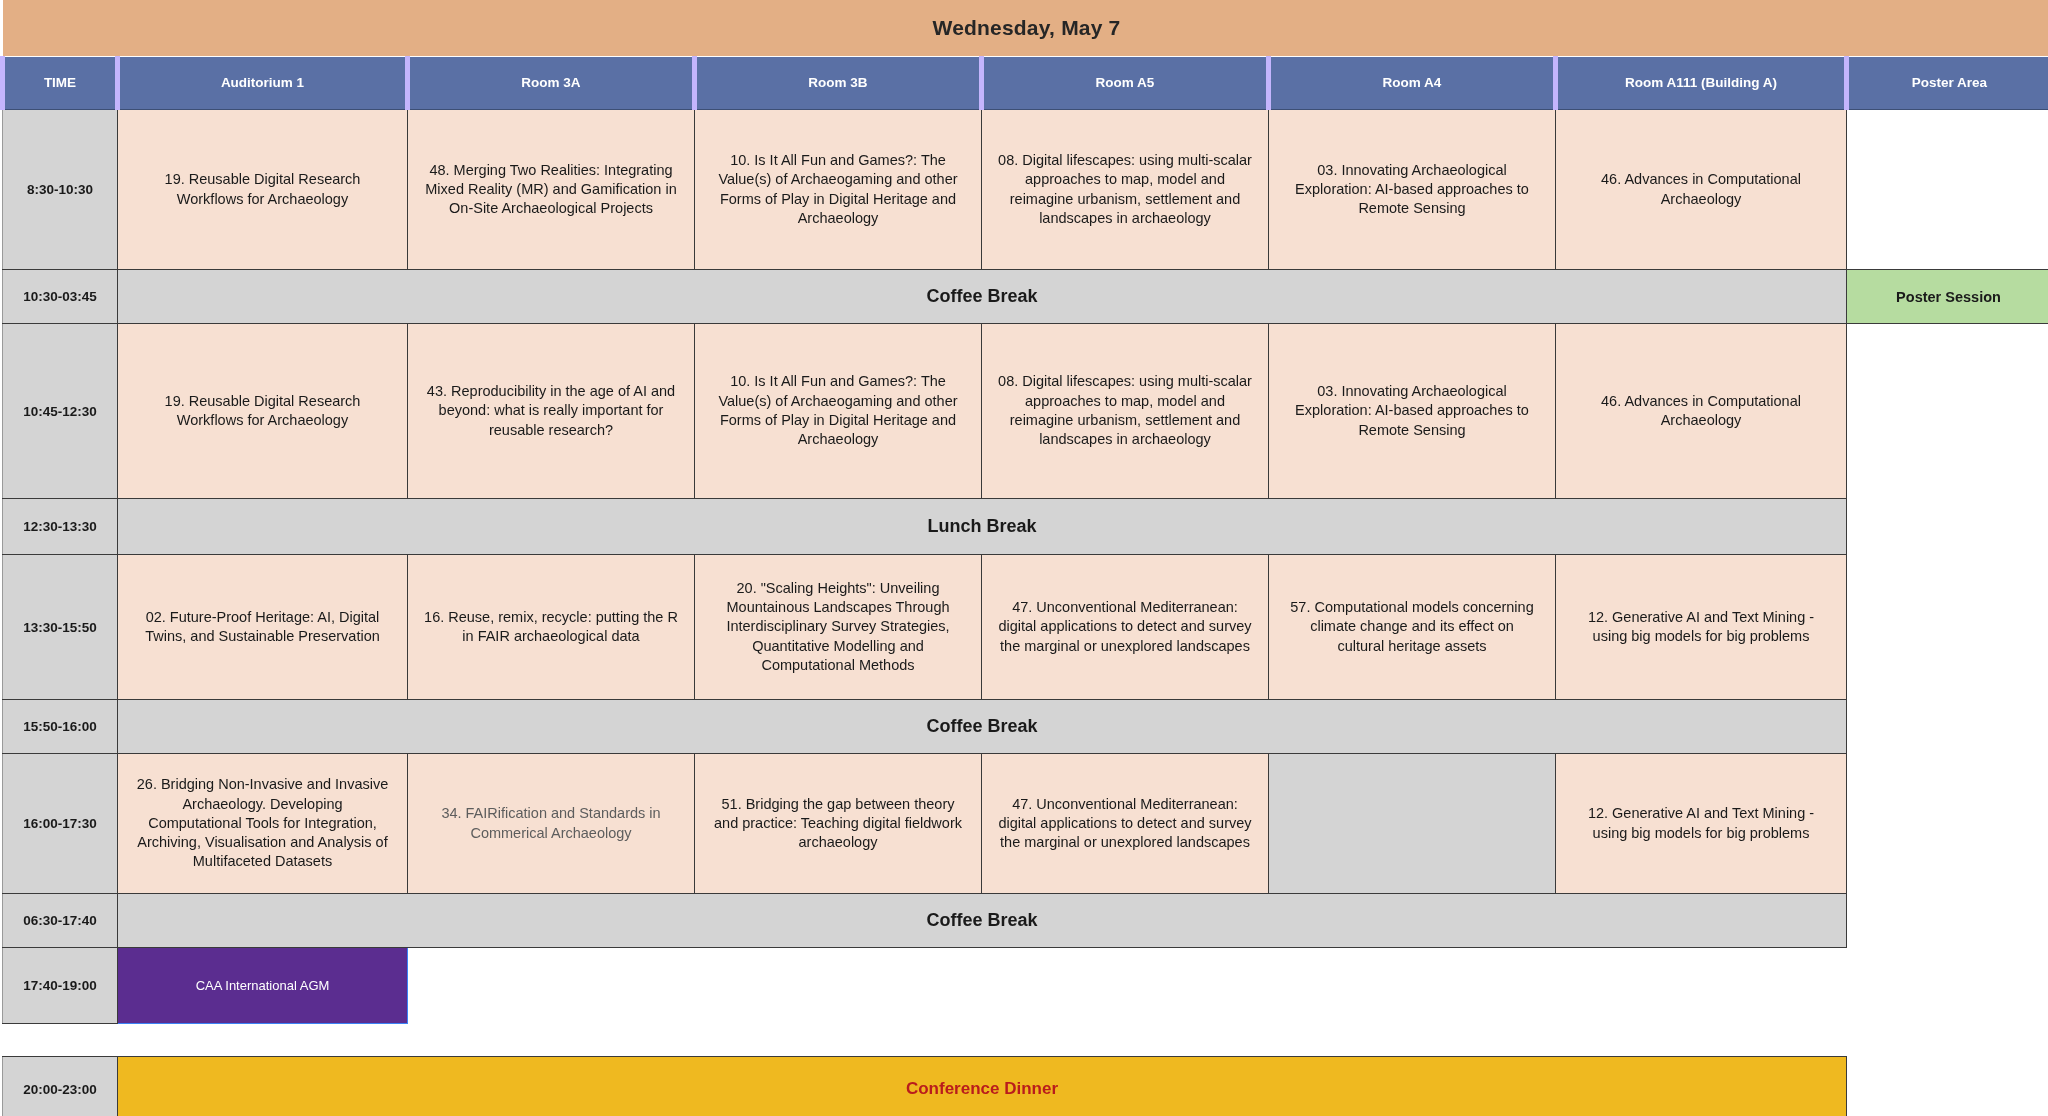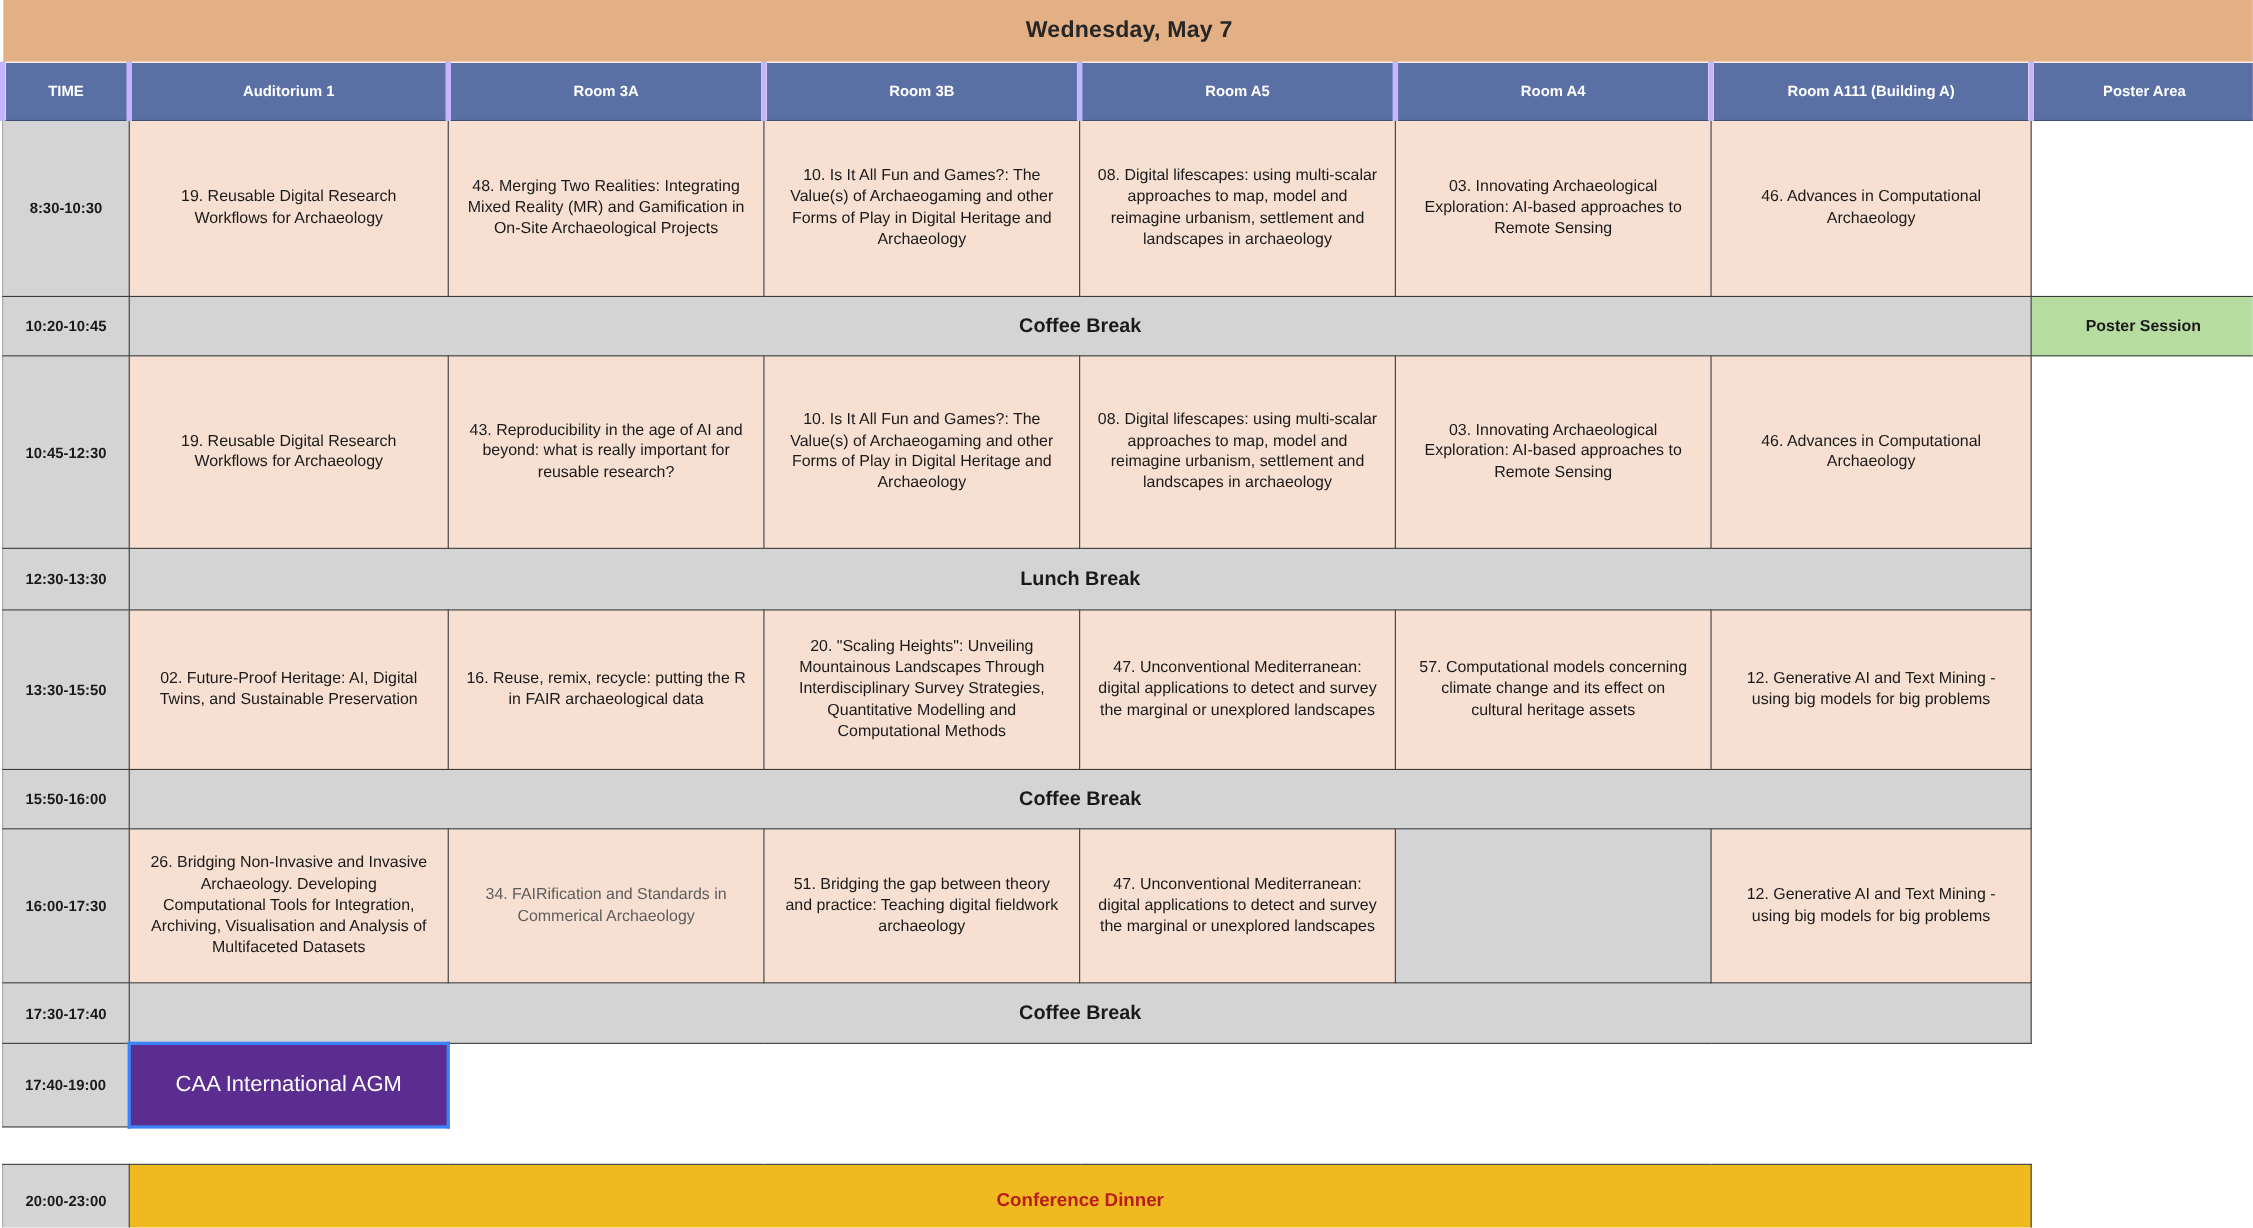--- a/index.html
+++ b/index.html
@@ -118,24 +118,24 @@
     background: #B6DCA0;
     border: 1px solid #3a3a3a;
     text-align: center;
     font-weight: bold;
     font-size: 14.5px;
     color: #1a1a1a;
   }
 
   .agm-cell {
     background: #5B2D90;
-    border: 3px solid #3b82f6;
+    border: 1px solid #3b82f6;
     color: #ffffff;
     text-align: center;
-    font-size: 20px;
+    font-size: 13px;
     margin-top: 12px;
   }
 
   .dinner-cell {
     background: #EFB920;
     border: 1px solid #3a3a3a;
     text-align: center;
     font-weight: bold;
     font-size: 17px;
     color: #b91c1c;
@@ -184,21 +184,21 @@
       <td class="session">19. Reusable Digital Research Workflows for Archaeology</td>
       <td class="session">48. Merging Two Realities: Integrating Mixed Reality (MR) and Gamification in On-Site Archaeological Projects</td>
       <td class="session">10. Is It All Fun and Games?: The Value(s) of Archaeogaming and other Forms of Play in Digital Heritage and Archaeology</td>
       <td class="session">08. Digital lifescapes: using multi-scalar approaches to map, model and reimagine urbanism, settlement and landscapes in archaeology</td>
       <td class="session">03. Innovating Archaeological Exploration: AI-based approaches to Remote Sensing</td>
       <td class="session">46. Advances in Computational Archaeology</td>
       <td class="empty-white"></td>
     </tr>
 
     <tr style="height:46px;">
-      <td class="time-cell">10:20-10:45</td>
+      <td class="time-cell">10:30-03:45</td>
       <td class="break-cell" colspan="6">Coffee Break</td>
       <td class="poster-cell">Poster Session</td>
     </tr>
 
     <tr style="height:175px;">
       <td class="time-cell">10:45-12:30</td>
       <td class="session">19. Reusable Digital Research Workflows for Archaeology</td>
       <td class="session">43. Reproducibility in the age of AI and beyond: what is really important for reusable research?</td>
       <td class="session">10. Is It All Fun and Games?: The Value(s) of Archaeogaming and other Forms of Play in Digital Heritage and Archaeology</td>
       <td class="session">08. Digital lifescapes: using multi-scalar approaches to map, model and reimagine urbanism, settlement and landscapes in archaeology</td>
@@ -235,21 +235,21 @@
       <td class="session">26. Bridging Non-Invasive and Invasive Archaeology. Developing Computational Tools for Integration, Archiving, Visualisation and Analysis of Multifaceted Datasets</td>
       <td class="session muted">34. FAIRification and Standards in Commerical Archaeology</td>
       <td class="session">51. Bridging the gap between theory and practice: Teaching digital fieldwork archaeology</td>
       <td class="session">47. Unconventional Mediterranean: digital applications to detect and survey the marginal or unexplored landscapes</td>
       <td class="empty-gray"></td>
       <td class="session">12. Generative AI and Text Mining - using big models for big problems</td>
       <td class="empty-white"></td>
     </tr>
 
     <tr style="height:34px;">
-      <td class="time-cell">17:30-17:40</td>
+      <td class="time-cell">06:30-17:40</td>
       <td class="break-cell" colspan="6">Coffee Break</td>
       <td class="empty-white"></td>
     </tr>
 
     <tr style="height:76px;">
       <td class="time-cell">17:40-19:00</td>
       <td class="agm-cell">CAA International AGM</td>
       <td class="empty-white" colspan="6"></td>
     </tr>
 

